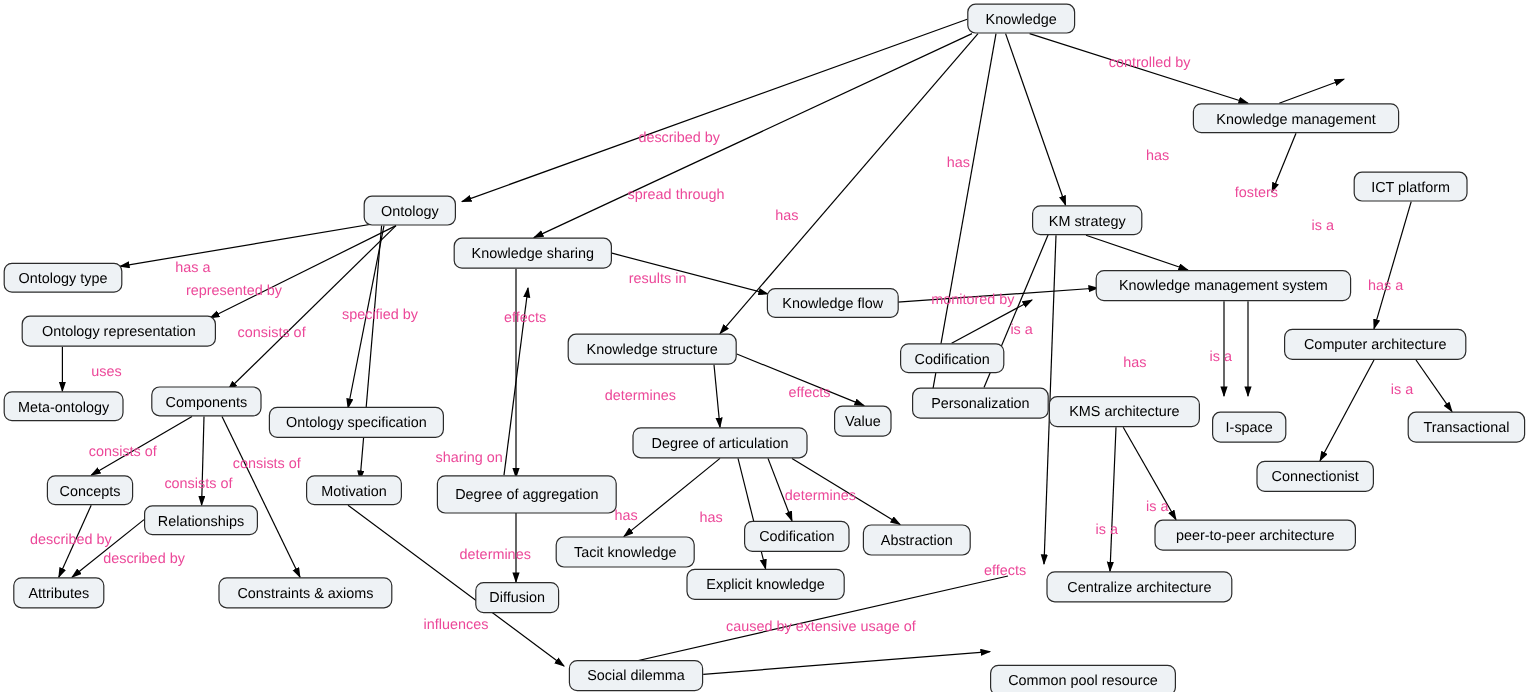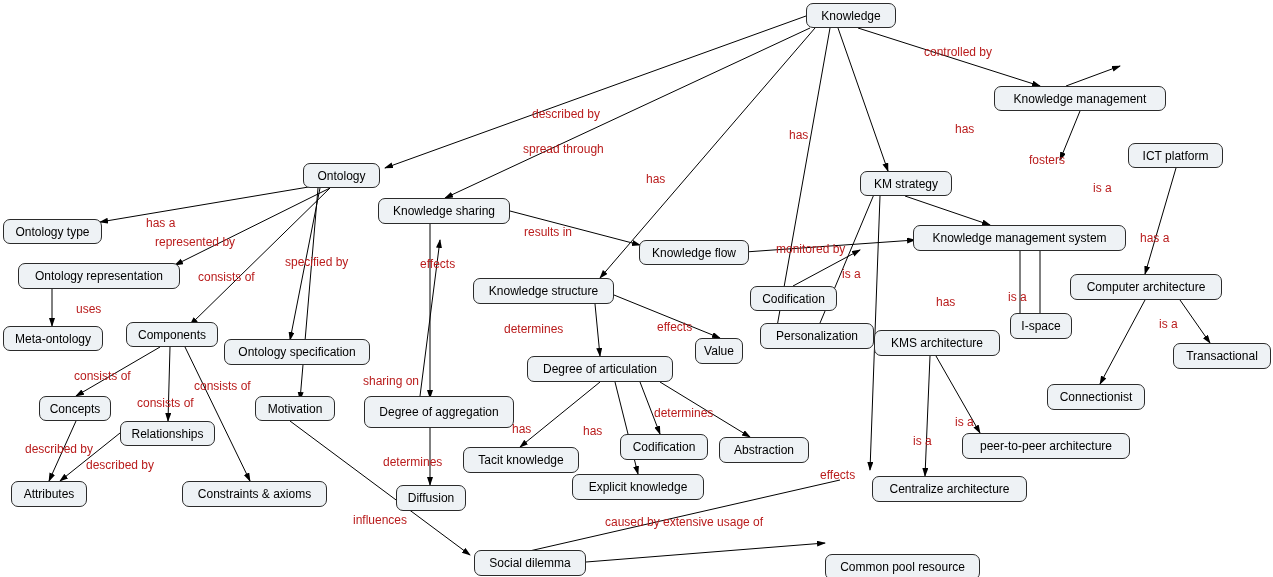--- a/index.html
+++ b/index.html
@@ -33,21 +33,21 @@
     line-height: 1;
     display: flex;
     align-items: center;
     justify-content: center;
     padding: 0 16px;
     white-space: nowrap;
   }
   .edge-label {
     position: absolute;
     font-size: 12px;
-    color: #b91c1c;
+    color: #ec4899;
     white-space: nowrap;
     background: transparent;
     line-height: 1;
   }
 </style>
 </head>
 <body>
 
 <div id="canvas">
 
@@ -116,21 +116,21 @@
       <div class="node" style="left: 913px; top: 225px; width: 213px; height: 26px;">Knowledge management system</div>
       <div class="node" style="left: 639px; top: 240px; width: 110px; height: 25px;">Knowledge flow</div>
       <div class="node" style="left: 18px; top: 263px; width: 162px; height: 26px;">Ontology representation</div>
       <div class="node" style="left: 1070px; top: 274px; width: 152px; height: 26px;">Computer architecture</div>
       <div class="node" style="left: 473px; top: 278px; width: 141px; height: 26px;">Knowledge structure</div>
       <div class="node" style="left: 750px; top: 286px; width: 87px; height: 25px;">Codification</div>
       <div class="node" style="left: 3px; top: 326px; width: 100px; height: 25px;">Meta-ontology</div>
       <div class="node" style="left: 126px; top: 322px; width: 92px; height: 25px;">Components</div>
       <div class="node" style="left: 744px; top: 323px; width: 114px; height: 26px; margin-left: 16px;">Personalization</div>
       <div class="node" style="left: 874px; top: 330px; width: 126px; height: 26px;">KMS architecture</div>
-      <div class="node" style="left: 1010px; top: 313px; width: 62px; height: 26px;">I-space</div>
+      <div class="node" style="left: 1010px; top: 343px; width: 62px; height: 26px;">I-space</div>
       <div class="node" style="left: 224px; top: 339px; width: 146px; height: 26px;">Ontology specification</div>
       <div class="node" style="left: 527px; top: 356px; width: 146px; height: 26px;">Degree of articulation</div>
       <div class="node" style="left: 695px; top: 338px; width: 48px; height: 26px;">Value</div>
       <div class="node" style="left: 1173px; top: 343px; width: 98px; height: 26px;">Transactional</div>
       <div class="node" style="left: 1047px; top: 384px; width: 98px; height: 26px;">Connectionist</div>
       <div class="node" style="left: 39px; top: 396px; width: 72px; height: 25px;">Concepts</div>
       <div class="node" style="left: 255px; top: 396px; width: 80px; height: 25px;">Motivation</div>
       <div class="node" style="left: 364px; top: 396px; width: 150px; height: 32px;">Degree of aggregation</div>
       <div class="node" style="left: 120px; top: 421px; width: 95px; height: 25px;">Relationships</div>
       <div class="node" style="left: 620px; top: 434px; width: 88px; height: 26px;">Codification</div>
@@ -143,21 +143,21 @@
       <div class="node" style="left: 396px; top: 485px; width: 70px; height: 26px;">Diffusion</div>
       <div class="node" style="left: 872px; top: 476px; width: 155px; height: 26px;">Centralize architecture</div>
       <div class="node" style="left: 825px; top: 554px; width: 155px; height: 26px;">Common pool resource</div>
       <div class="node" style="left: 474px; top: 550px; width: 112px; height: 26px;">Social dilemma</div>
     </div>
   <div id="label-layer">
       <div class="edge-label" style="left: 924px; top: 46px;">controlled by</div>
       <div class="edge-label" style="left: 532px; top: 108px;">described by</div>
       <div class="edge-label" style="left: 955px; top: 123px;">has</div>
       <div class="edge-label" style="left: 789px; top: 129px;">has</div>
-      <div class="edge-label" style="left: 523px; top: 143px;">spread through</div>
+      <div class="edge-label" style="left: 523px; top: 156px;">spread through</div>
       <div class="edge-label" style="left: 1029px; top: 154px;">fosters</div>
       <div class="edge-label" style="left: 646px; top: 173px;">has</div>
       <div class="edge-label" style="left: 1093px; top: 182px;">is a</div>
       <div class="edge-label" style="left: 146px; top: 217px;">has a</div>
       <div class="edge-label" style="left: 155px; top: 236px;">represented by</div>
       <div class="edge-label" style="left: 524px; top: 226px;">results in</div>
       <div class="edge-label" style="left: 1140px; top: 232px;">has a</div>
       <div class="edge-label" style="left: 198px; top: 271px;">consists of</div>
       <div class="edge-label" style="left: 285px; top: 256px;">specified by</div>
       <div class="edge-label" style="left: 420px; top: 258px;">effects</div>

